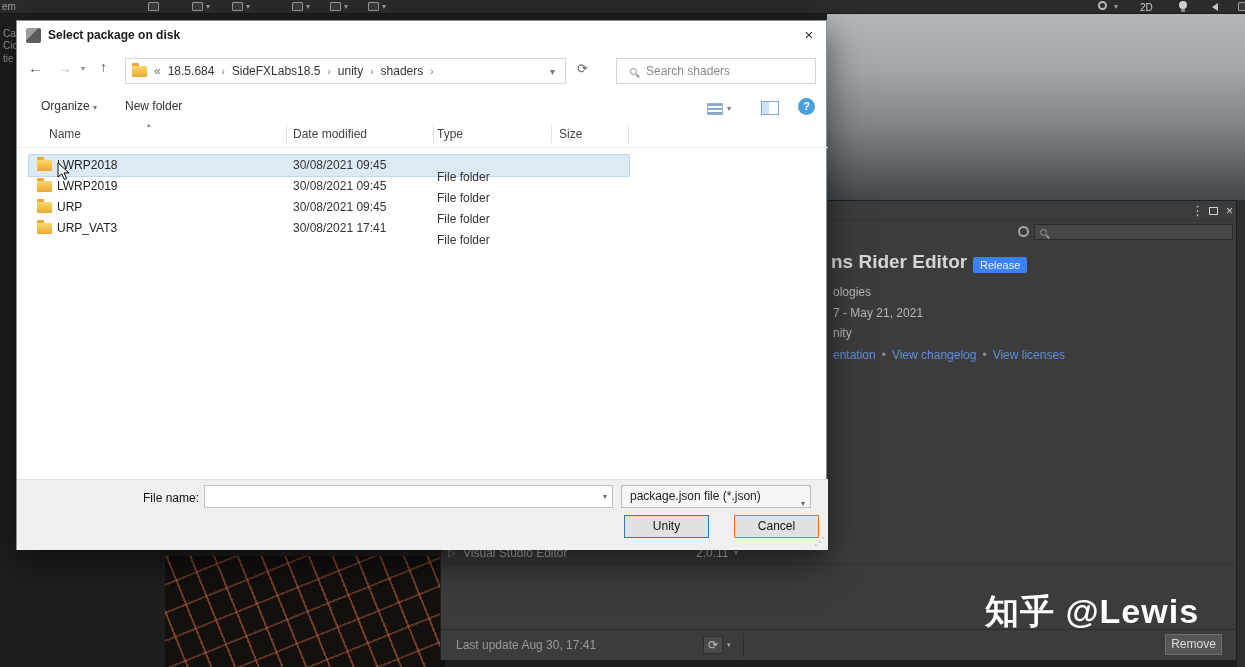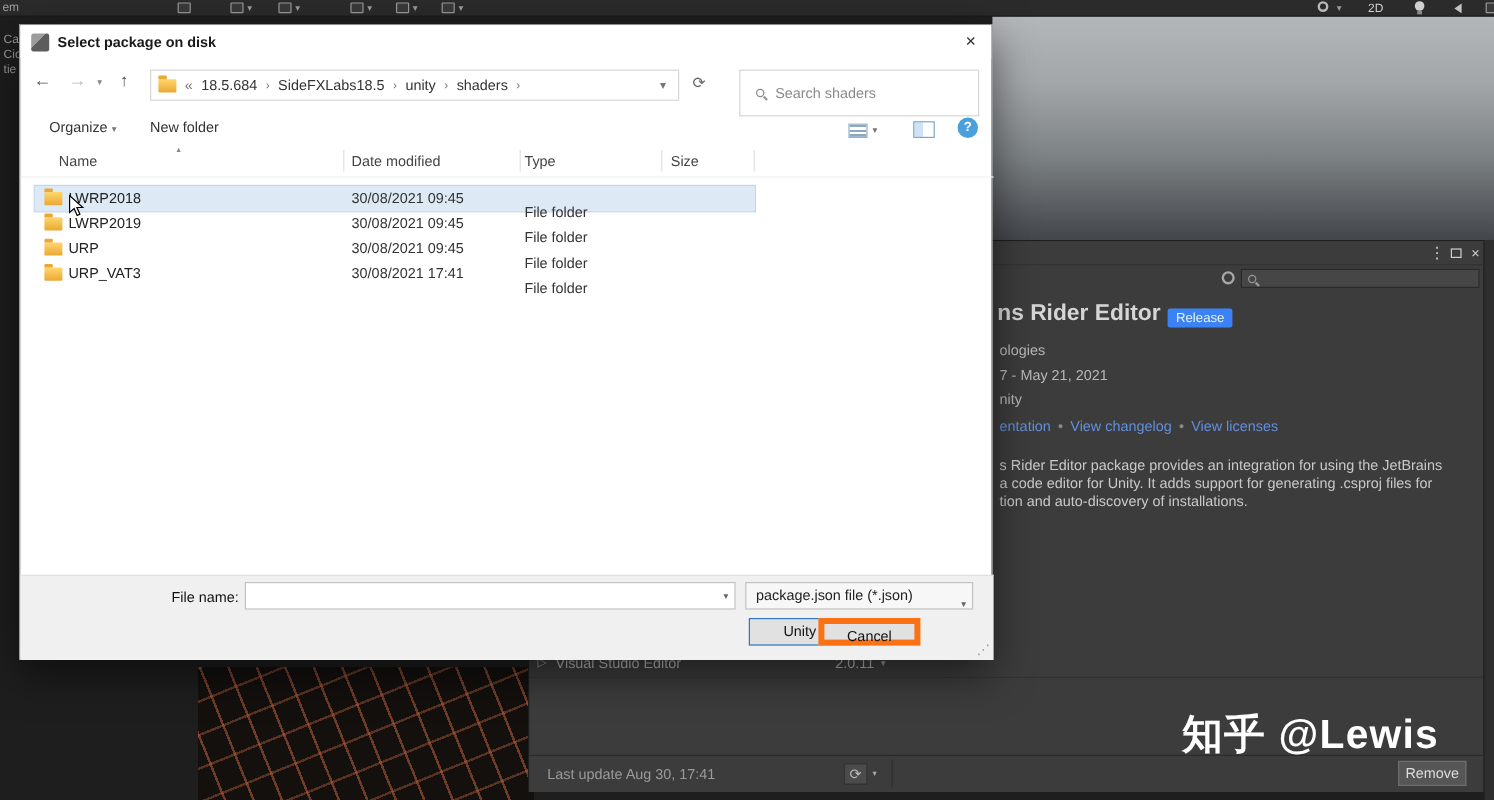--- a/index.html
+++ b/index.html
@@ -59,21 +59,21 @@
   .dlg-title { position:absolute; left:31px; top:0; line-height:28px; font-size:12px; font-weight:bold; color:#1a1a1a; }
   .dlg-close { position:absolute; right:0; top:0; width:34px; height:28px; text-align:center; line-height:27px; font-size:15px; color:#333; cursor:pointer; }
   .navglyph { position:absolute; font-size:15px; color:#555; cursor:pointer; }
   .addr { position:absolute; left:108px; top:37px; width:441px; height:26px; border:1px solid #d6d6d6; background:#fff; display:flex; align-items:center; gap:7px; padding:0 6px; font-size:12px; color:#333; }
   .folder { display:inline-block; position:relative; width:15px; height:11px; background:linear-gradient(#ffd76e,#eaa834); border-radius:1px; flex:0 0 auto; }
   .folder::before { content:""; position:absolute; left:0; top:-3px; width:7px; height:3px; background:#eaa834; border-radius:1px 1px 0 0; }
   .crumb { cursor:pointer; white-space:nowrap; }
   .crumb-sep { color:#777; font-size:10px; }
   .addr-spacer { flex:1; }
   .refresh { position:absolute; left:560px; top:40px; font-size:13px; color:#666; cursor:pointer; }
-  .searchbox { position:absolute; left:599px; top:37px; width:200px; height:39px; border:1px solid #d6d6d6; display:flex; align-items:center; gap:9px; padding-left:13px; }
+  .searchbox { position:absolute; left:599px; top:37px; width:200px; height:26px; border:1px solid #d6d6d6; display:flex; align-items:center; gap:9px; padding-left:13px; }
   .searchbox input { border:none; outline:none; flex:1; font-size:12px; color:#333; font-family:"Liberation Sans", sans-serif; }
   .searchbox input::placeholder { color:#8a8a8a; }
   .cmdbar-item { position:absolute; top:78px; font-size:12px; color:#333; cursor:pointer; }
   .sm-caret { font-size:8px; color:#777; }
   .view-icon { position:absolute; left:690px; top:82px; width:16px; height:12px; background:repeating-linear-gradient(#8aa7c4 0 2px, #fff 2px 4px); border:1px solid #9ab0c6; cursor:pointer; }
   .pane-icon { position:absolute; left:744px; top:80px; width:18px; height:14px; border:1px solid #7ba7cf; background:linear-gradient(90deg,#cfe3f5 0 45%, #fff 45% 100%); cursor:pointer; }
   .help-icon { position:absolute; left:781px; top:77px; width:17px; height:17px; border-radius:50%; background:#4aa0dd; color:#fff; font-size:11px; font-weight:bold; text-align:center; line-height:17px; cursor:pointer; }
   .hdr-col { position:absolute; top:106px; font-size:12px; color:#444; cursor:pointer; }
   .hdr-sep { position:absolute; top:104px; width:1px; height:18px; background:#e2e2e2; }
   .sort-caret { position:absolute; left:130px; top:100px; font-size:7px; color:#888; }
@@ -86,21 +86,21 @@
   .row .f-type { left:408px; color:#333;margin-top:12px; }
   .row.sel { background:#dde9f5; outline:1px solid #c0d7ec; }
   .dlg-footer { position:absolute; left:0; top:458px; width:811px; height:71px; background:#f0f0f0; border-top:1px solid #e0e0e0; }
   .fn-label { position:absolute; left:80px; top:11px; width:102px; text-align:right; font-size:12px; color:#111; }
   .fn-input { position:absolute; left:187px; top:5px; width:409px; height:23px; border:1px solid #c0c0c0; background:#fff; }
   .fn-input input { position:absolute; left:4px; top:2px; width:380px; border:none; outline:none; font-size:12px; font-family:"Liberation Sans", sans-serif; background:transparent; }
   .fn-caret { position:absolute; right:5px; top:6px; font-size:8px; color:#666; }
   .filter-sel { position:absolute; left:604px; top:5px; width:190px; height:23px; border:1px solid #c0c0c0; background:#f7f7f7; font-size:12px; color:#222; line-height:21px; padding-left:8px; cursor:pointer; }
   .btn { position:absolute; top:35px; width:85px; height:23px; font-size:12px; color:#111; text-align:center; line-height:21px; background:#e1e1e1; cursor:pointer; }
   .btn-open { left:607px; border:1px solid #2f77c2; }
-  .btn-cancel { left:665px; border:5px solid #f97316; }
+  .btn-cancel { left:717px; border:1px solid #f97316; }
   .grip { position:absolute; left:797px; top:514px; font-size:11px; color:#9a9a9a; cursor:nwse-resize; }
 
   .cursor { position:absolute; left:57px; top:162px; }
   .watermark { position:absolute; left:985px; top:589px; font-size:34px; color:#ffffff; letter-spacing:1px; font-weight:700; }
 </style>
 </head>
 <body>
 
 <div class="screen">
 
@@ -152,25 +152,20 @@
     <div class="pm-meta" style="top:125px">nity</div>
 
     <div class="pm-links">
       <span class="pm-link">entation</span>
       <span class="pm-dot">•</span>
       <span class="pm-link">View changelog</span>
       <span class="pm-dot">•</span>
       <span class="pm-link">View licenses</span>
     </div>
 
-    <div class="pm-desc">
-      <div>s Rider Editor package provides an integration for using the JetBrains</div>
-      <div>a code editor for Unity. It adds support for generating .csproj files for</div>
-      <div>tion and auto-discovery of installations.</div>
-    </div>
 
     <div class="pm-row">
       <span style="left:7px;font-size:10px;color:#9a9a9a">▷</span>
       <span style="left:22px">Visual Studio Editor</span>
       <span style="left:255px">2.0.11</span>
       <span style="left:293px;font-size:8px;color:#9a9a9a">▾</span>
     </div>
 
     <div class="pm-status">
       <span class="txt">Last update Aug 30, 17:41</span>

